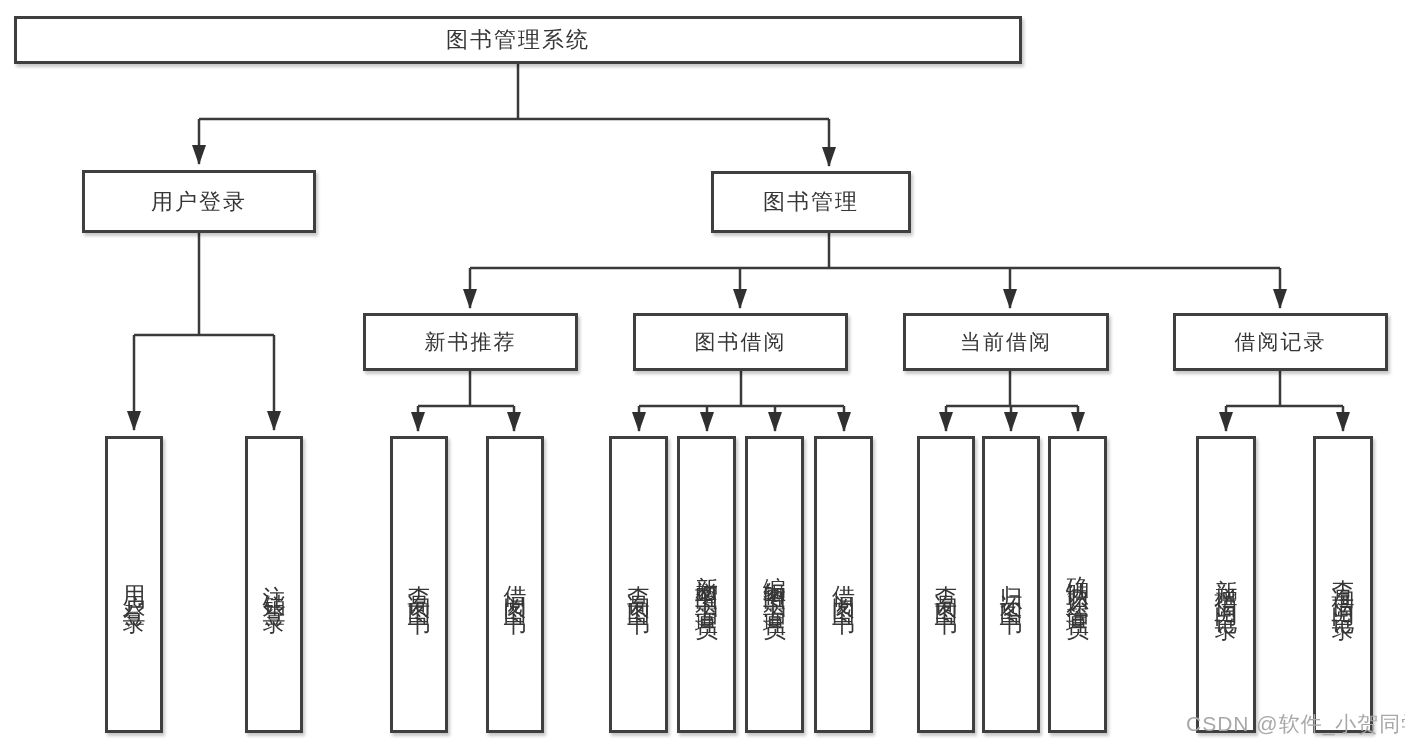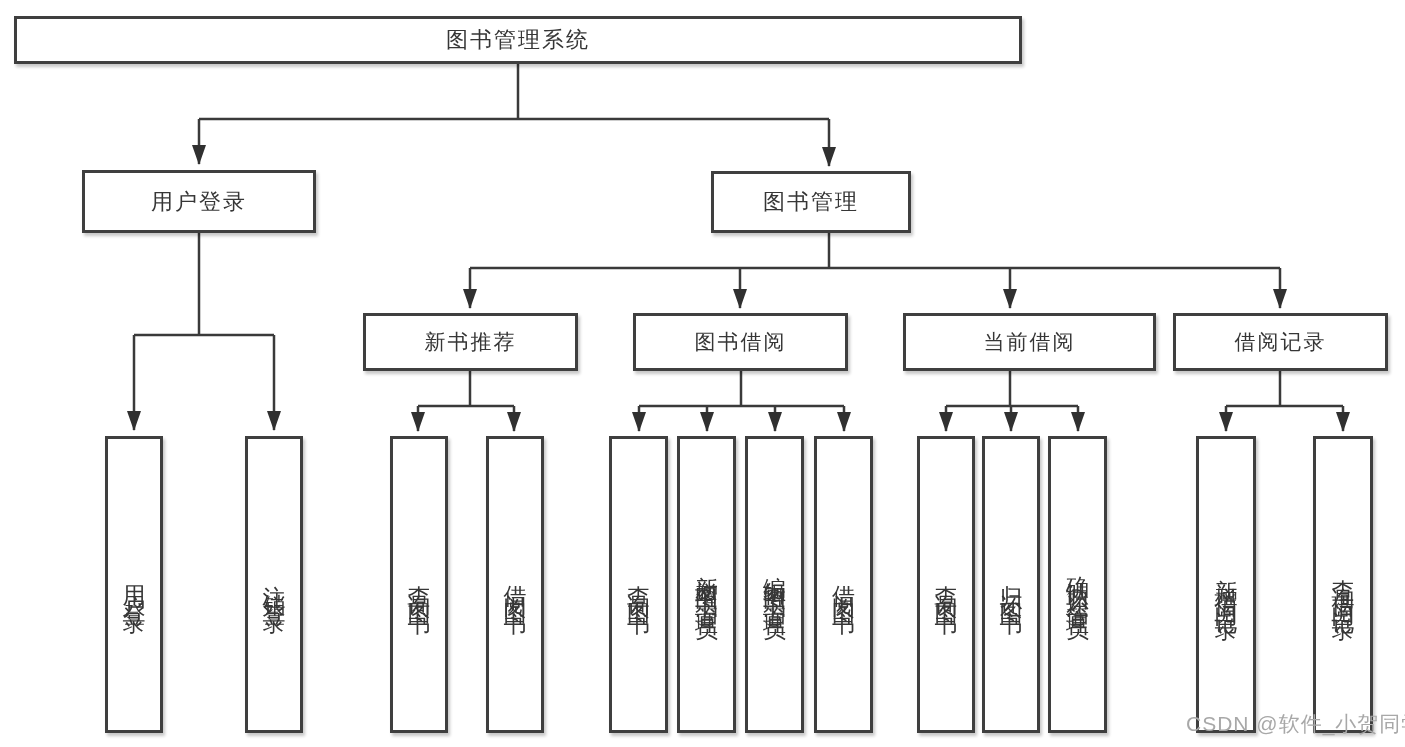--- a/index.html
+++ b/index.html
@@ -103,21 +103,21 @@
   <div class="box h-box" style="left:711px;top:171px;width:200px;height:62px;">
     <span>图书管理</span>
   </div>
 
   <div class="box h-box" style="left:363px;top:313px;width:215px;height:58px;font-size:21px;">
     <span>新书推荐</span>
   </div>
   <div class="box h-box" style="left:633px;top:313px;width:215px;height:58px;font-size:21px;">
     <span>图书借阅</span>
   </div>
-  <div class="box h-box" style="left:903px;top:313px;width:253px;height:58px;font-size:21px;text-align:right;">
+  <div class="box h-box" style="left:903px;top:313px;width:206px;height:58px;font-size:21px;text-align:right;">
     <span>当前借阅</span>
   </div>
   <div class="box h-box" style="left:1173px;top:313px;width:215px;height:58px;font-size:21px;">
     <span>借阅记录</span>
   </div>
 
   <div class="box v-box" style="left:105px;top:436px;width:58px;height:297px;">
     <span>用户登录</span>
   </div>
   <div class="box v-box" style="left:245px;top:436px;width:58px;height:297px;">

